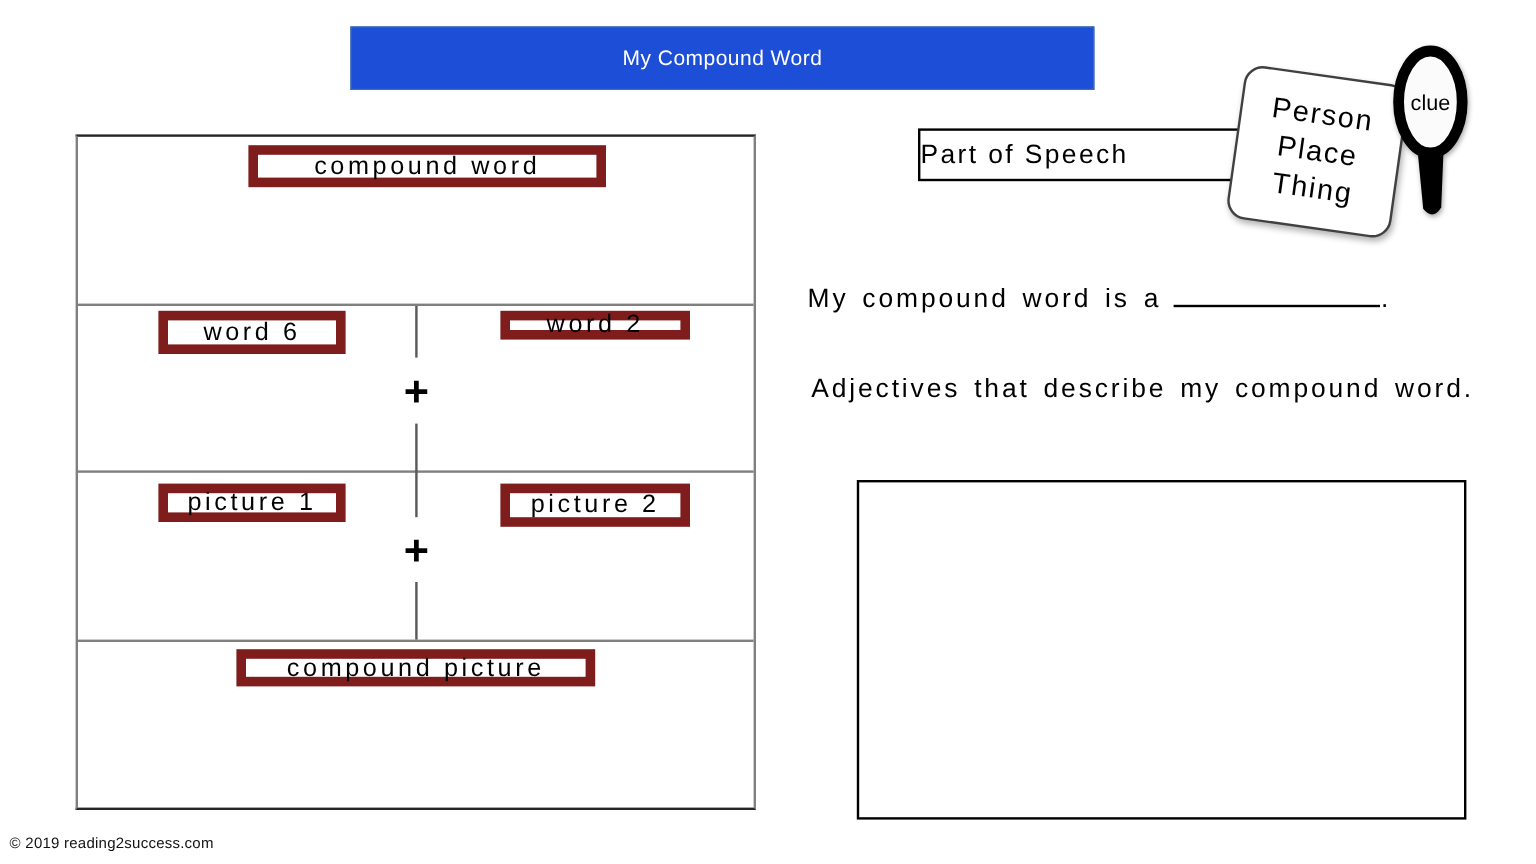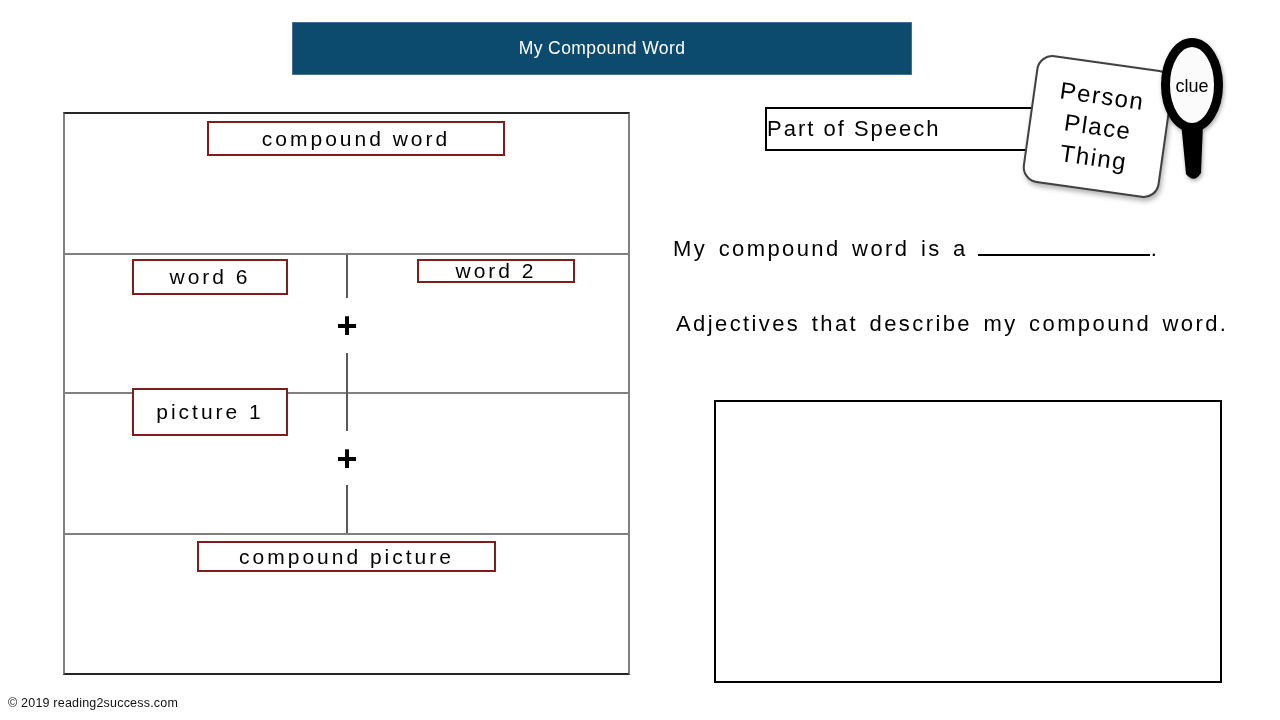--- a/index.html
+++ b/index.html
@@ -6,40 +6,40 @@
   html,body { width:1280px; height:720px; background:#fff; }
   #canvas {
     position:relative; width:1280px; height:720px; background:#ffffff;
     font-family:"Liberation Sans", sans-serif; color:#000; overflow:hidden;
   }
   .abs { position:absolute; }
 
   
   .title-bar {
     left:292px; top:22px; width:620px; height:53px;
-    background:#0c4a6e; border:1px solid #41719C;
+    background:#1d4ed8; border:1px solid #41719C;
     display:flex; align-items:center; justify-content:center;
     color:#ffffff; font-size:17.5px; letter-spacing:0.4px;
   }
 
   
   .organizer {
     left:63px; top:112px; width:567px; height:563px;
     border-top:2px solid #262626; border-bottom:2px solid #262626;
     border-left:2px solid #808080; border-right:2px solid #808080;
     background:#fff;
   }
   .row-divider { position:absolute; left:0; width:100%; height:2px; background:#808080; }
   .v-seg { position:absolute; left:281px; width:2px; background:#595959; }
   .plus {
     position:absolute; left:282px; transform:translate(-50%,-50%);
     font-size:36px; font-weight:bold; color:#000; line-height:1;
   }
   .label-box {
-    position:absolute; background:#fff; border:2px solid #7f1d1d;
+    position:absolute; background:#fff; border:8px solid #7f1d1d;
     display:flex; align-items:center; justify-content:center;
     font-size:21px; letter-spacing:3px; white-space:pre;
   }
 
   
   .pos-box {
     left:745px; top:107px; width:350px; height:44px;
     background:#fff; border:2px solid #000; z-index:1;
     display:flex; align-items:center; justify-content:flex-start;
     font-size:22px; letter-spacing:2px;margin-left:20px;
@@ -102,24 +102,27 @@
     </div>
 
     <div class="label-box" style="left:67px;top:145px;width:156px;height:36px">
       <span>word 6</span>
     </div>
 
     <div class="label-box" style="left:352px;top:145px;width:158px;height:24px">
       <span>word 2</span>
     </div>
 
-    <div class="label-box" style="left:67px;top:274px;width:156px;height:48px">
+    <div class="label-box" style="left:67px;top:289px;width:156px;height:32px">
       <span>picture 1</span>
     </div>
 
+    <div class="label-box" style="left:352px;top:289px;width:158px;height:36px">
+      <span>picture 2</span>
+    </div>
 
     <div class="label-box" style="left:132px;top:427px;width:299px;height:31px">
       <span>compound picture</span>
     </div>
   </div>
 
   <div class="abs pos-box">
     <span>Part of Speech</span>
   </div>
 

